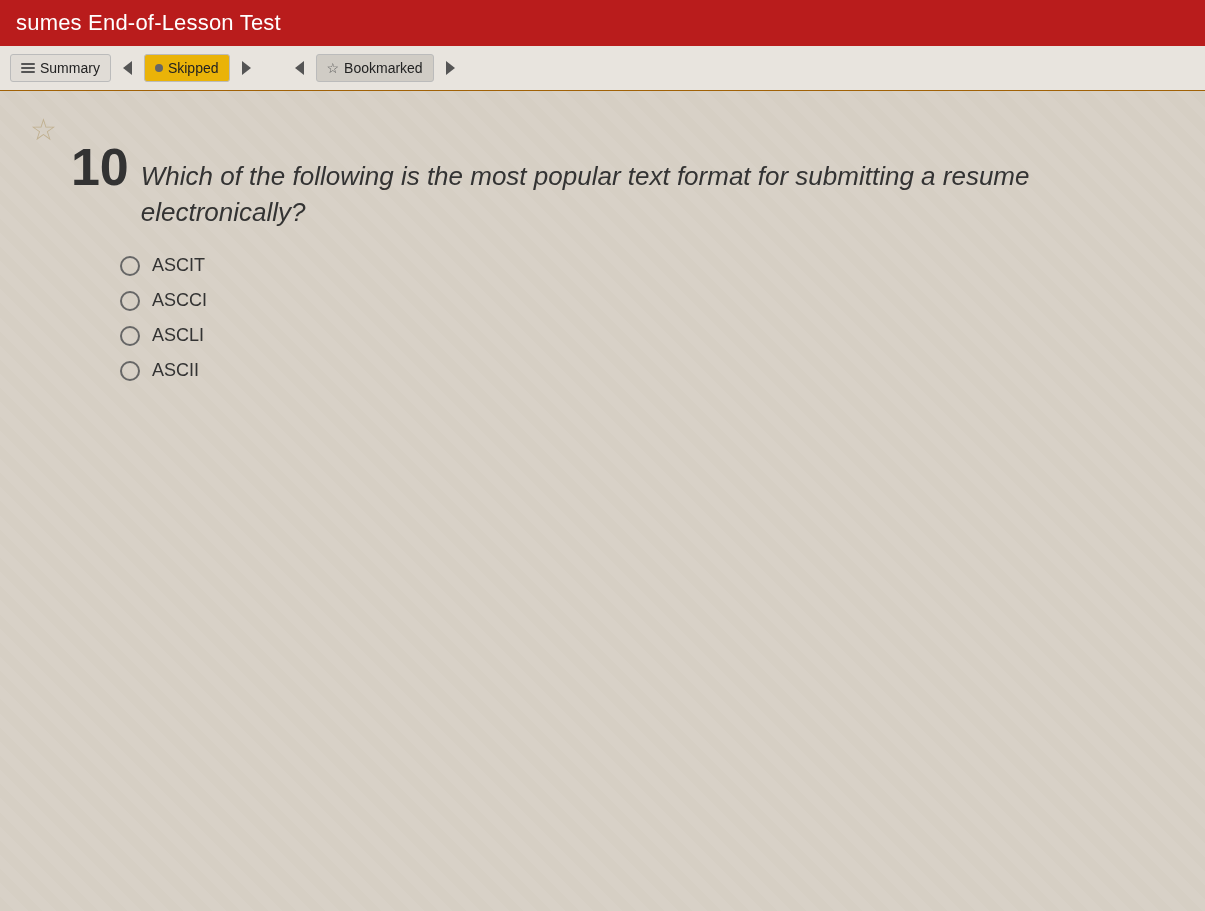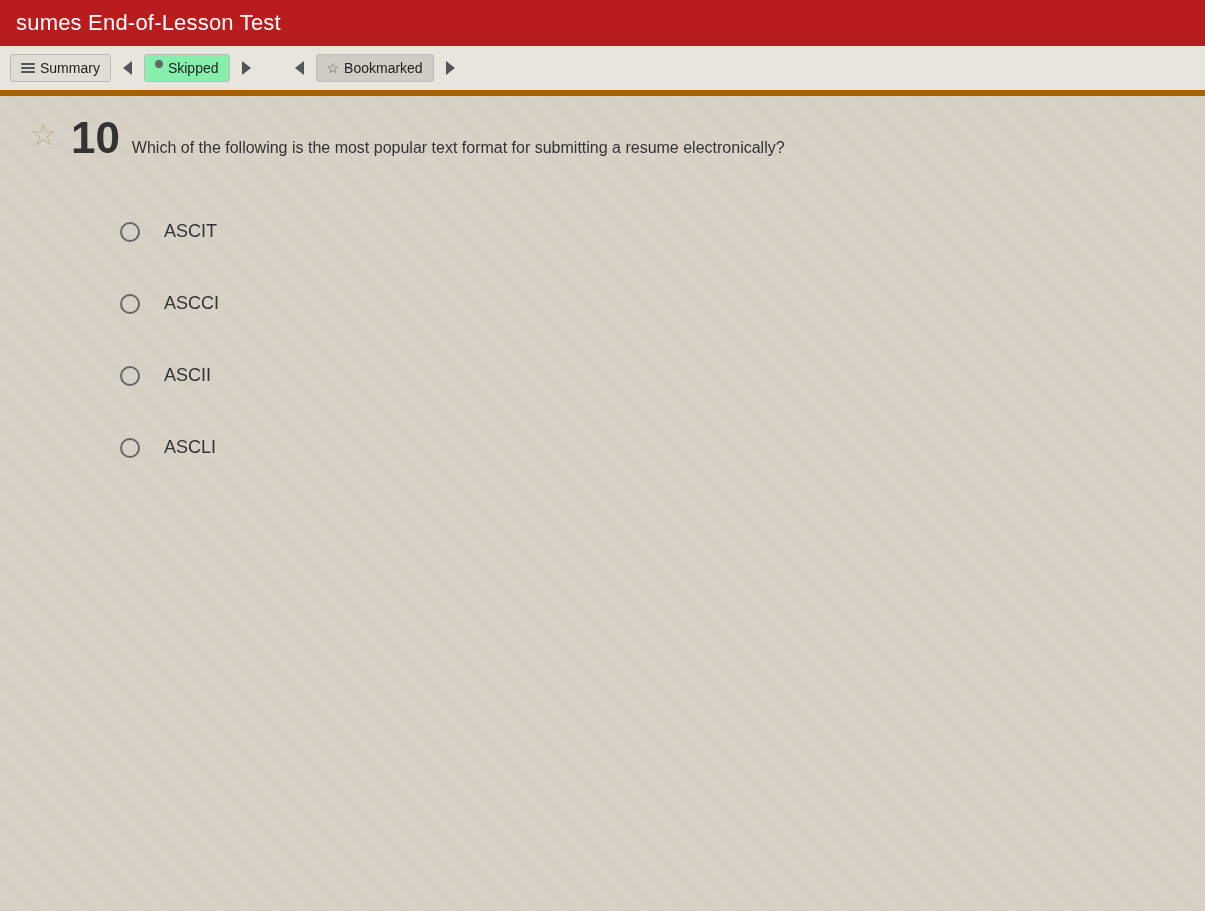--- a/index.html
+++ b/index.html
@@ -25,21 +25,21 @@
       color: #fff;
       padding: 10px 16px;
       font-size: 22px;
       font-weight: normal;
       letter-spacing: 0.2px;
     }
 
     
     .nav-bar {
       background: #e8e4de;
-      border-bottom: 6px solid #a16207;
+      border-bottom: 1px solid #a16207;
       display: flex;
       align-items: center;
       padding: 8px 10px;
       gap: 6px;
     }
 
     .nav-summary-btn {
       display: flex;
       align-items: center;
       gap: 5px;
@@ -58,23 +58,23 @@
       cursor: pointer;
       color: #555;
       font-size: 14px;
       padding: 4px 6px;
       display: flex;
       align-items: center;
     }
 
     .nav-skipped-btn {
       display: flex;
-      align-items: flex-start;
+      align-items: center;
       gap: 5px;
-      background: #86efac;
+      background: #eab308;
       border: 1px solid #bbb;
       border-radius: 3px;
       padding: 5px 10px;
       cursor: pointer;
       font-size: 14px;
       color: #222;
     }
 
     .nav-separator {
       width: 20px;
@@ -114,48 +114,49 @@
       line-height: 1;
     }
 
     .question-number-text {
       display: flex;
       align-items: baseline;
       gap: 12px;
     }
 
     .question-number {
-      font-size: 44px;
+      font-size: 52px;
       font-weight: bold;
       color: #333;
       line-height: 1;
+      margin-top: 30px;
     }
 
     .question-text {
-      font-size: 16px;
+      font-size: 26px;
       color: #333;
       line-height: 1.4;
       margin-top: 10px;
+      font-style: italic;
     }
 
     
     .choices-container {
       margin-left: 90px;
       display: flex;
       flex-direction: column;
       gap: 14px;
       margin-bottom: 30px;
     }
 
     .choice-item {
       display: flex;
-      align-items: center;
-      gap: 24px;
-      cursor: pointer;
-      margin-top: 37px;
+      align-items: flex-end;
+      gap: 12px;
+      cursor: pointer;
     }
 
     .choice-radio {
       width: 20px;
       height: 20px;
       border-radius: 50%;
       border: 2px solid #666;
       background: transparent;
       flex-shrink: 0;
       cursor: pointer;
@@ -341,25 +342,25 @@
       <input type="radio" name="answer" class="choice-radio" value="ascit" style="">
       <label class="choice-label">ASCIT</label>
     </div>
 
     <div class="choice-item">
       <input type="radio" name="answer" class="choice-radio" value="ascci" style="">
       <label class="choice-label">ASCCI</label>
     </div>
 
     <div class="choice-item">
+      <input type="radio" name="answer" class="choice-radio" value="ascli" style="">
+      <label class="choice-label">ASCLI</label>
+    </div>
+
+    <div class="choice-item">
       <input type="radio" name="answer" class="choice-radio" value="ascii" style="">
       <label class="choice-label">ASCII</label>
     </div>
 
-    <div class="choice-item">
-      <input type="radio" name="answer" class="choice-radio" value="ascli" style="">
-      <label class="choice-label">ASCLI</label>
-    </div>
-
   </div>
 
 
 </div>
 
 </body></html>

